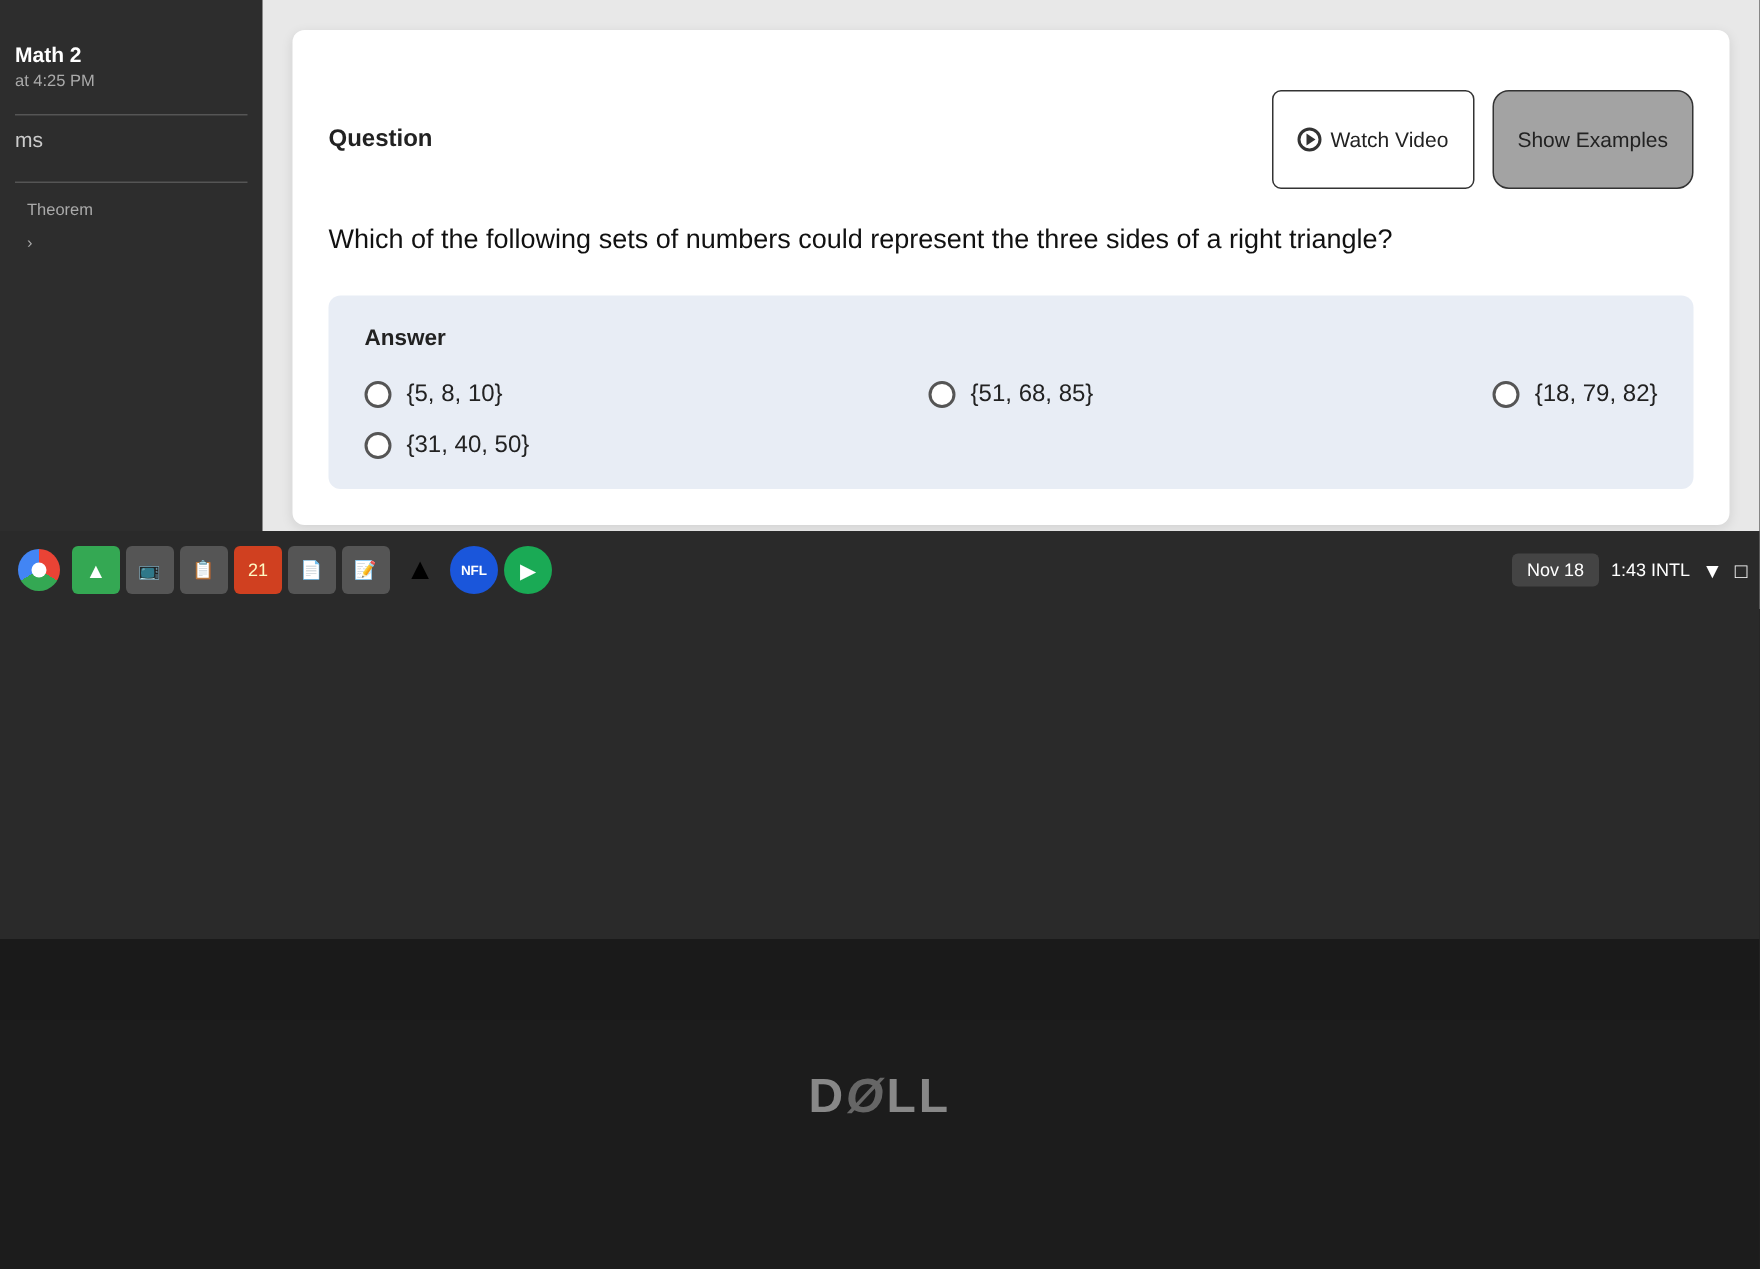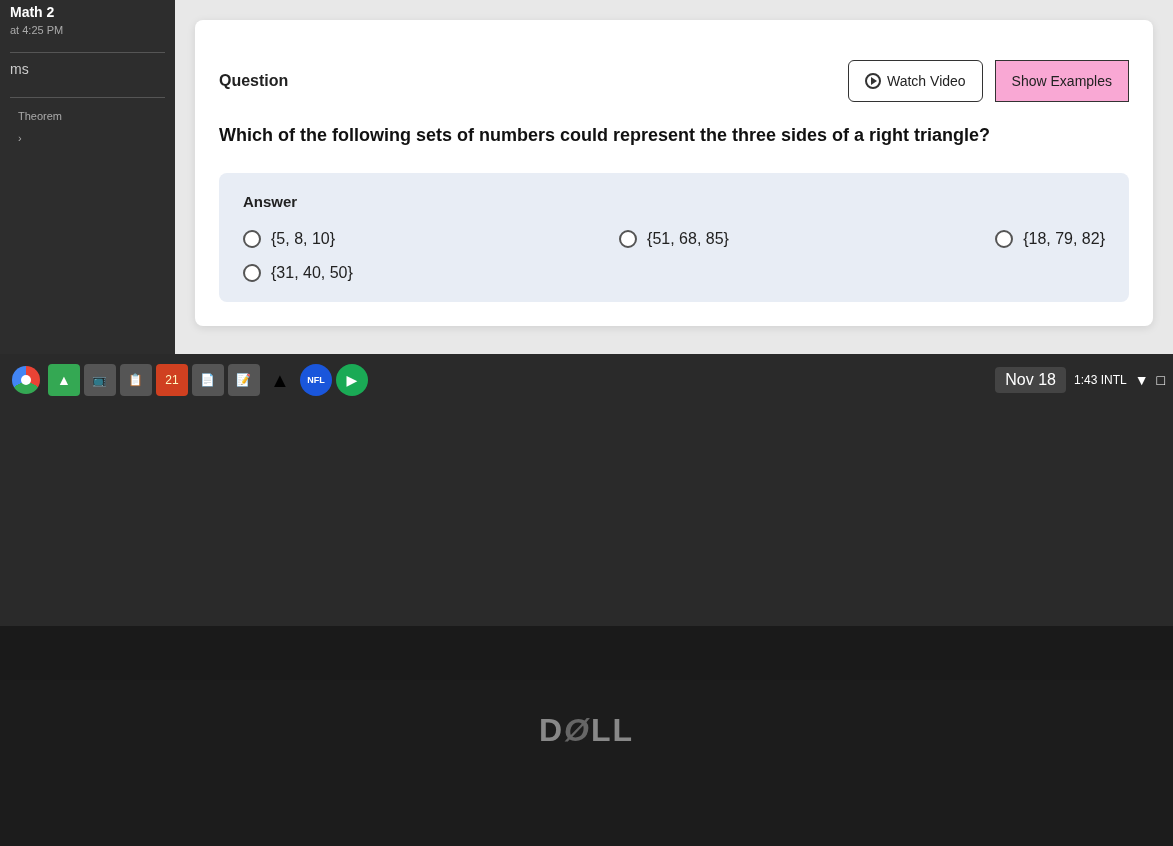--- a/index.html
+++ b/index.html
@@ -51,21 +51,21 @@
     }
 
     
     .sidebar {
       position: absolute;
       left: 0;
       top: 0;
       width: 175px;
       bottom: 220px;
       background: #2d2d2d;
-      padding: 4px 10px;
+      padding: 28px 10px;
     }
 
     .sidebar-title {
       color: #fff;
       font-size: 14px;
       font-weight: bold;
       margin-bottom: 4px;
     }
 
     .sidebar-subtitle {
@@ -158,21 +158,21 @@
       display: flex;
       gap: 12px;
     }
 
     .btn-watch-video {
       display: flex;
       align-items: center;
       gap: 6px;
       border: 1.5px solid #333;
       border-radius: 6px;
-      padding: 12px 16px;
+      padding: 24px 16px;
       background: #fff;
       cursor: pointer;
       font-size: 14px;
       font-weight: 500;
       color: #222;
     }
 
     .btn-watch-video .play-icon {
       width: 16px;
       height: 16px;
@@ -187,32 +187,32 @@
       width: 0;
       height: 0;
       border-top: 4px solid transparent;
       border-bottom: 4px solid transparent;
       border-left: 6px solid #333;
       margin-left: 2px;
     }
 
     .btn-show-examples {
       border: 1.5px solid #333;
-      border-radius: 0;
+      border-radius: 11px;
       padding: 8px 16px;
-      background: #f9a8d4;
+      background: #a3a3a3;
       cursor: pointer;
       font-size: 14px;
       font-weight: 500;
       color: #222;
     }
 
     .question-text {
       font-size: 18px;
-      font-weight: bold;
+      font-weight: normal;
       color: #111;
       line-height: 1.5;
       margin-bottom: 24px;
     }
 
     .answer-section {
       background: #e8edf5;
       border-radius: 8px;
       padding: 20px 24px;
     }
@@ -302,21 +302,21 @@
       display: flex;
       align-items: center;
       gap: 8px;
     }
 
     .taskbar-date {
       background: #444;
       border-radius: 4px;
       padding: 4px 10px;
       color: #fff;
-      font-size: 16px;
+      font-size: 12px;
     }
 
     .taskbar-time {
       color: #fff;
       font-size: 12px;
     }
 
     .icon-chrome {
       background: conic-gradient(#ea4335 120deg, #34a853 120deg 240deg, #4285f4 240deg);
       border-radius: 50%;

